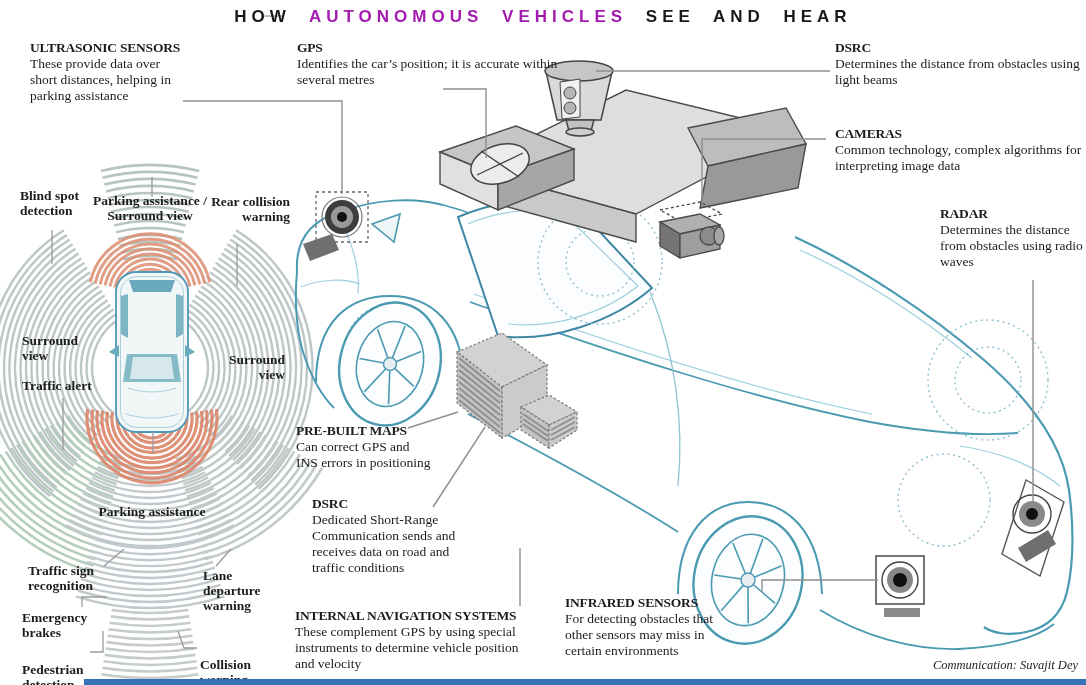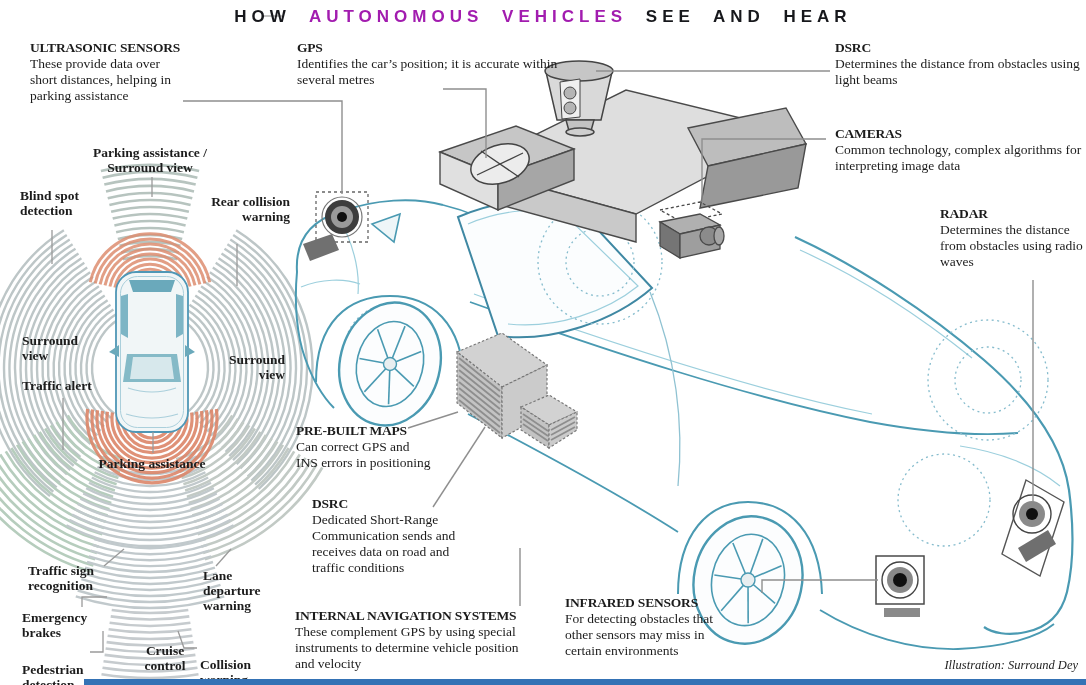--- a/index.html
+++ b/index.html
@@ -6,21 +6,21 @@
   .stage{position:relative;width:1086px;height:685px;background:#fff;overflow:hidden;
          font-family:"Liberation Serif",serif;color:#1c1c1c;}
   .title-bar{position:absolute;top:7px;left:0;width:100%;text-align:center;
          font-family:"Liberation Sans",sans-serif;font-weight:bold;font-size:17px;
          letter-spacing:5px;word-spacing:9px;color:#17181c;white-space:nowrap;}
   .title-bar .hl{color:#b21d23;}
   .callout{position:absolute;}
   .c-title{font-weight:bold;font-size:13.5px;line-height:1.18;letter-spacing:-0.2px;}
   .c-body{font-size:13.5px;line-height:1.2;}
   .zone{position:absolute;font-weight:bold;font-size:13.5px;line-height:1.12;}
-  .tac{text-align:center;} .tar{text-align:right;}
+  .tac{text-align:center;margin-top:48px;} .tar{text-align:right;}
   .credit{position:absolute;right:8px;top:658px;font-style:italic;font-size:12.5px;color:#222;}
   .footer-bar{position:absolute;left:84px;top:679px;width:1002px;height:6px;}
   svg{position:absolute;left:0;top:0;}
 </style>
 </head>
 <body>
 
 <div class="stage">
 
 <svg width="1086" height="685" viewBox="0 0 1086 685">
@@ -403,16 +403,16 @@
 <div class="zone" style="left:22px;top:378px;width:100px">Traffic alert</div>
 <div class="zone tar" style="left:200px;top:352px;width:85px">Surround view</div>
 <div class="zone tac" style="left:92px;top:456px;width:120px">Parking assistance</div>
 <div class="zone" style="left:28px;top:563px;width:110px">Traffic sign recognition</div>
 <div class="zone" style="left:203px;top:568px;width:78px">Lane departure warning</div>
 <div class="zone" style="left:22px;top:610px;width:100px">Emergency brakes</div>
 <div class="zone" style="left:22px;top:662px;width:100px">Pedestrian detection</div>
 <div class="zone tac" style="left:125px;top:643px;width:80px">Cruise control</div>
 <div class="zone" style="left:200px;top:657px;width:90px">Collision warning</div>
 
-<div class="credit">Illustration: Surround Dey</div>
+<div class="credit">Communication: Suvajit Dey</div>
 <div class="footer-bar" id="footer-bar" style="background: rgb(52, 114, 181);"></div>
 
 </div>
 
 </body></html>

